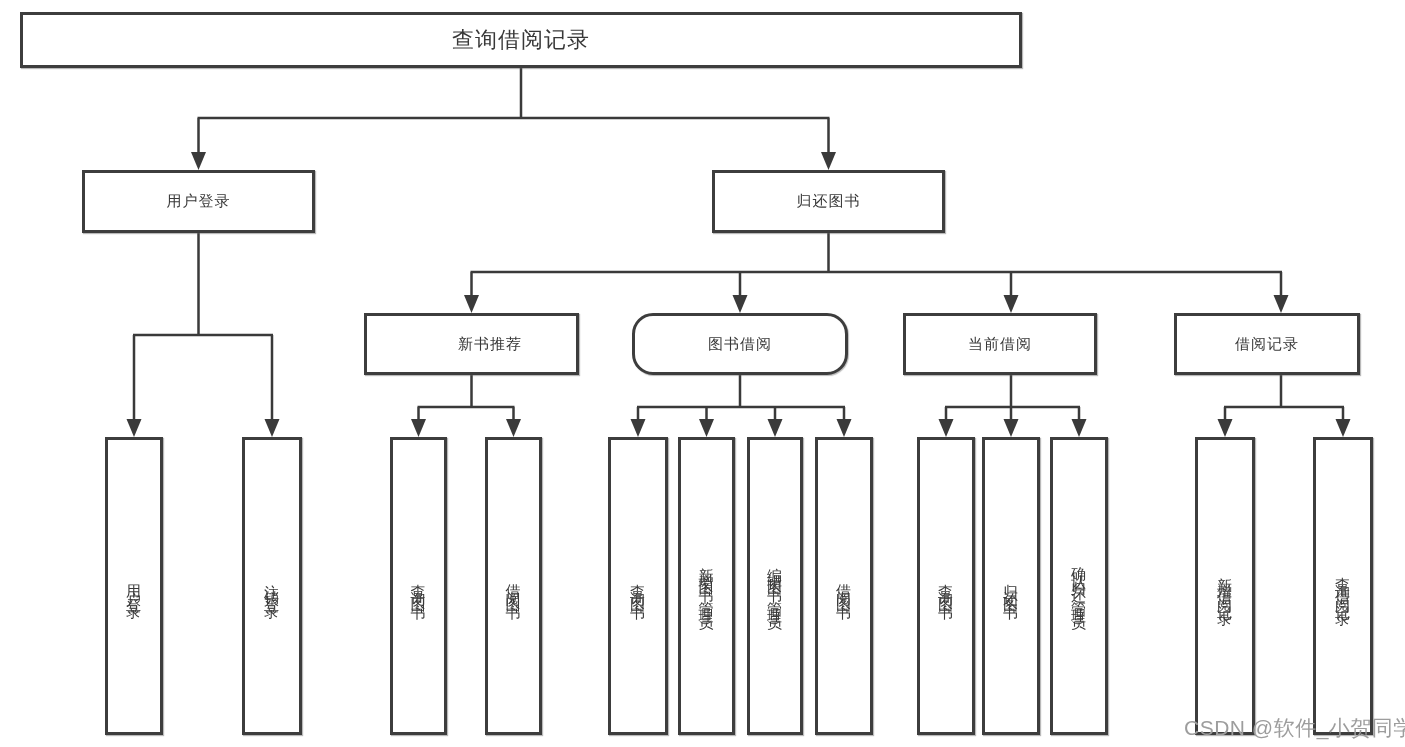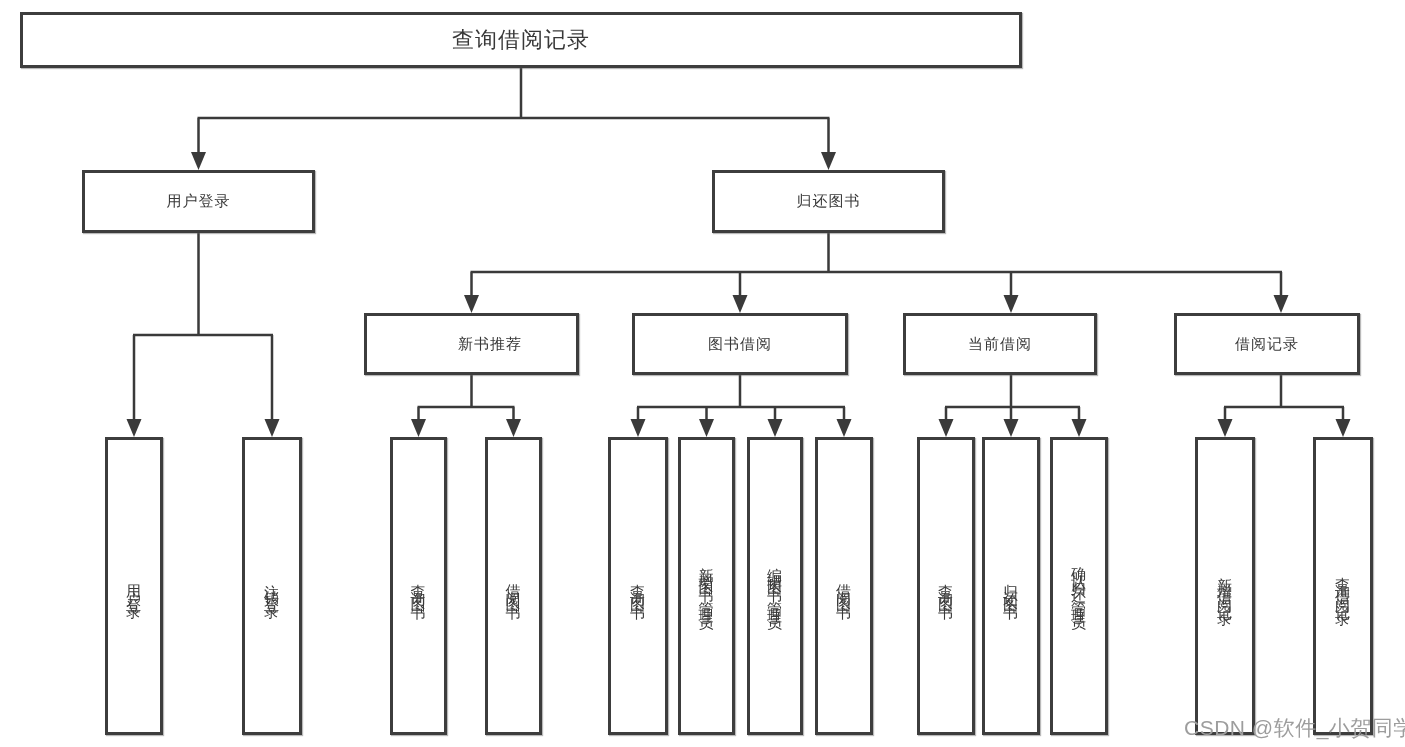--- a/index.html
+++ b/index.html
@@ -43,21 +43,21 @@
     white-space: normal;
   }
   
   .n-root   { left: 20px;  top: 12px;  width: 1002px; height: 56px; font-size: 22px; }
   
   .n-ulogin { left: 82px;  top: 170px; width: 233px; height: 63px; }
   .n-bmgmt  { left: 712px; top: 170px; width: 233px; height: 63px; }
   
   .lvl3 { top: 313px; height: 62px; }
   .n-newbook { left: 364px;  width: 215px; padding-left: 37px; }
-  .n-borrow  { left: 632px;  width: 216px; }
+  .n-borrow  { left: 632px;  width: 216px; border-radius: 21px; }
   .n-current { left: 903px;  width: 194px; }
   .n-records { left: 1174px; width: 186px; }
   
   .lvl4 { top: 437px; height: 298px; }
   .n-ul1 { left: 105px;  width: 58px; }
   .n-ul2 { left: 242px;  width: 60px; }
   .n-nb1 { left: 390px;  width: 57px; }
   .n-nb2 { left: 485px;  width: 57px; }
   .n-bb1 { left: 608px;  width: 60px; }
   .n-bb2 { left: 678px;  width: 57px; }

